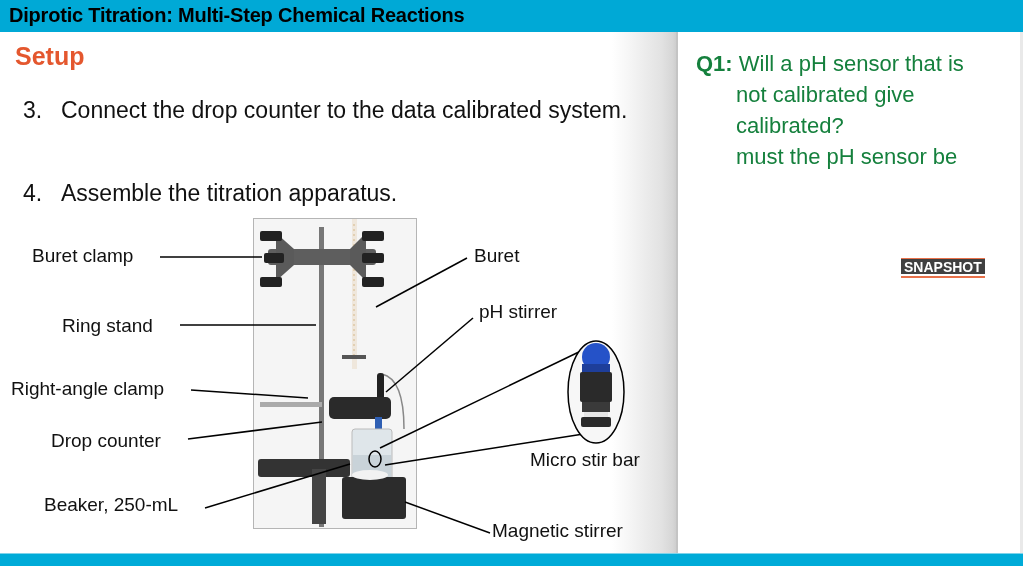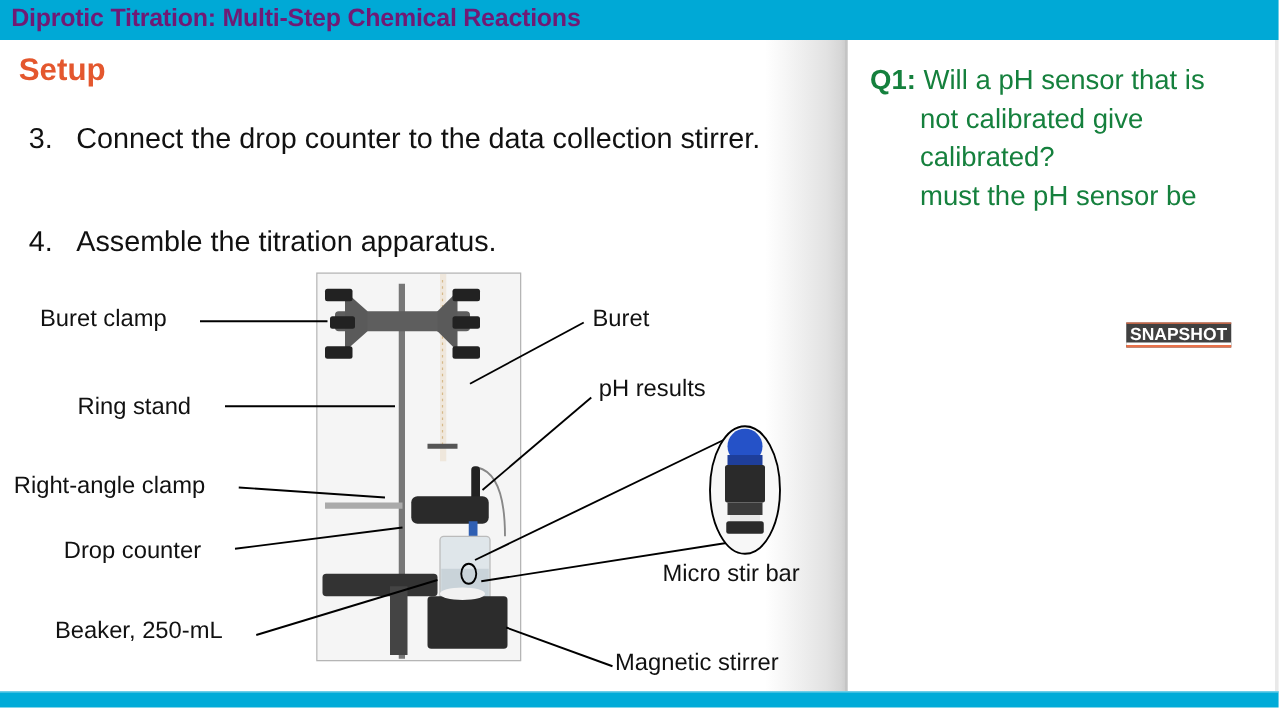--- a/index.html
+++ b/index.html
@@ -1,19 +1,19 @@
 <!DOCTYPE html>
 <html><head>
 <meta charset="utf-8">
 <style>
   html, body { margin:0; padding:0; }
   body { width:1023px; height:566px; position:relative; overflow:hidden; background:#ffffff;
          font-family:"Liberation Sans", "DejaVu Sans", sans-serif; color:#111; }
   .header { position:absolute; left:0; top:0; width:1023px; height:32px; background:#00a9d6; }
-  .header-title { position:absolute; left:9px; top:4px; font-size:20px; font-weight:bold; color:#701a75; letter-spacing:-0.2px; }
+  .header-title { position:absolute; left:9px; top:4px; font-size:20px; font-weight:bold; color:#000000; letter-spacing:-0.2px; }
   .footer { position:absolute; left:0; top:553px; width:1023px; height:13px; background:#00abd8; border-top:1px solid #7fd3ea; }
   .right-edge { position:absolute; right:0; top:32px; width:3px; height:521px; background:#e9e9e9; }
   .divider { position:absolute; left:612px; top:32px; width:66px; height:521px;
              background:linear-gradient(to right, #ffffff 0%, #f6f6f6 25%, #ececec 50%, #e2e2e2 75%, #d6d6d6 92%, #c9c9c9 100%); }
   .divider-edge { position:absolute; left:676px; top:32px; width:2px; height:521px; background:#c4c4c4; }
   .section-title { position:absolute; left:15px; top:42px; font-size:25px; font-weight:bold; color:#e4572e; }
   .step { position:absolute; font-size:23px; line-height:32px; color:#111; }
   .step .num { position:absolute; left:0; top:0; }
   .step .txt { position:absolute; left:38px; top:0; width:580px; }
   .q-block { position:absolute; left:696px; top:48px; width:320px; font-size:22px; line-height:31px; color:#15803d; }
@@ -34,21 +34,21 @@
 </div>
 
 <div class="divider"></div>
 <div class="divider-edge"></div>
 <div class="right-edge"></div>
 
 <div class="section-title">Setup</div>
 
 <div class="step" style="left:23px; top:94px; width:600px; height:64px;">
   <span class="num">3.</span>
-  <span class="txt">Connect the drop counter to the data collection stirrer.</span>
+  <span class="txt">Connect the drop counter to the data calibrated system.</span>
 </div>
 <div class="step" style="left:23px; top:177px; width:600px; height:32px;">
   <span class="num">4.</span>
   <span class="txt">Assemble the titration apparatus.</span>
 </div>
 
 <div class="q-block">
   <span class="q-line"><span class="q-label">Q1:</span> <span>Will a pH sensor that is</span></span>
   <span class="q-line indent">not calibrated give</span>
   <span class="q-line indent">calibrated?</span>
@@ -121,17 +121,17 @@
     <rect x="581" y="417" width="30" height="10" rx="2" fill="#2a2a2a"></rect>
   </g>
 </svg>
 
 <span class="label" style="left:32px; top:245px;">Buret clamp</span>
 <span class="label" style="left:62px; top:315px;">Ring stand</span>
 <span class="label" style="left:11px; top:378px;">Right-angle clamp</span>
 <span class="label" style="left:51px; top:430px;">Drop counter</span>
 <span class="label" style="left:44px; top:494px;">Beaker, 250-mL</span>
 <span class="label" style="left:474px; top:245px;">Buret</span>
-<span class="label" style="left:479px; top:301px;">pH results</span>
+<span class="label" style="left:479px; top:301px;">pH stirrer</span>
 <span class="label" style="left:530px; top:449px;">Micro stir bar</span>
 <span class="label" style="left:492px; top:520px;">Magnetic stirrer</span>
 
 <div class="footer"></div>
 
 </body></html>

